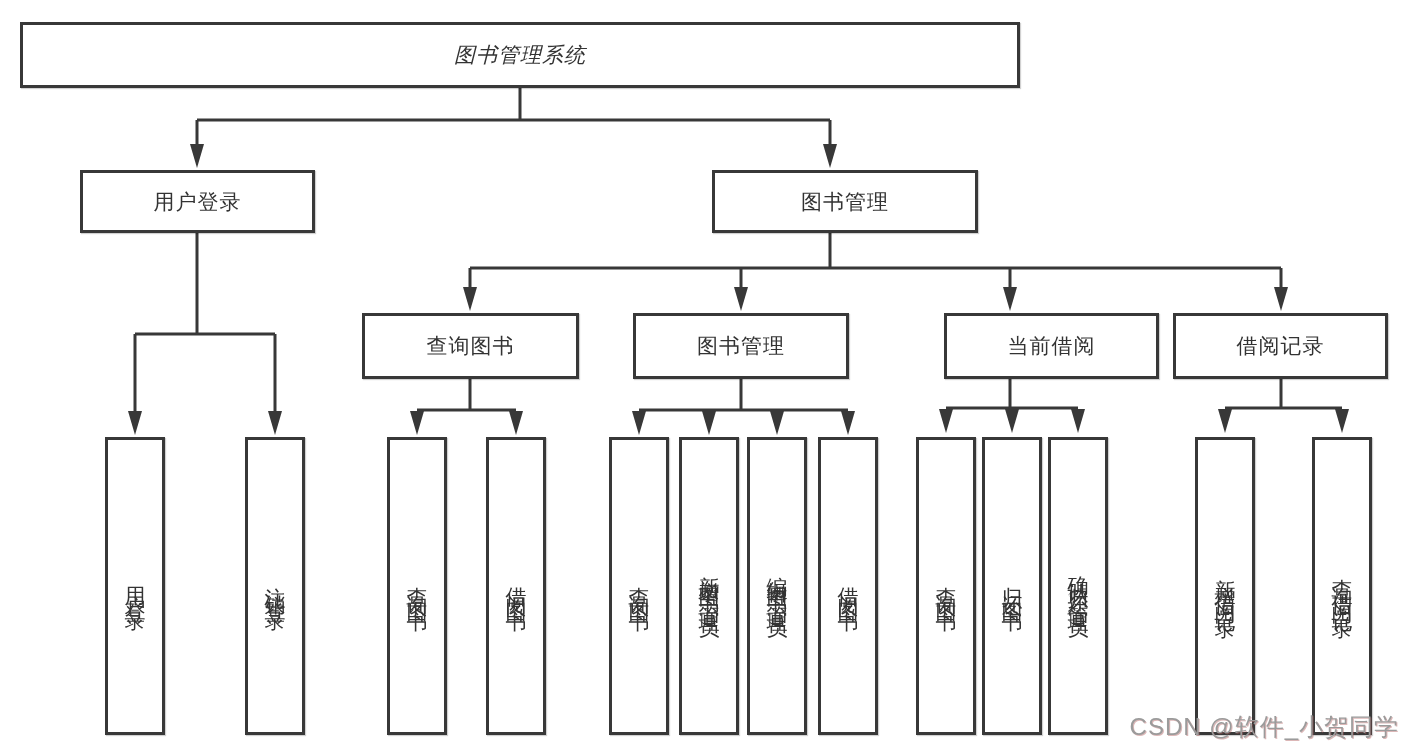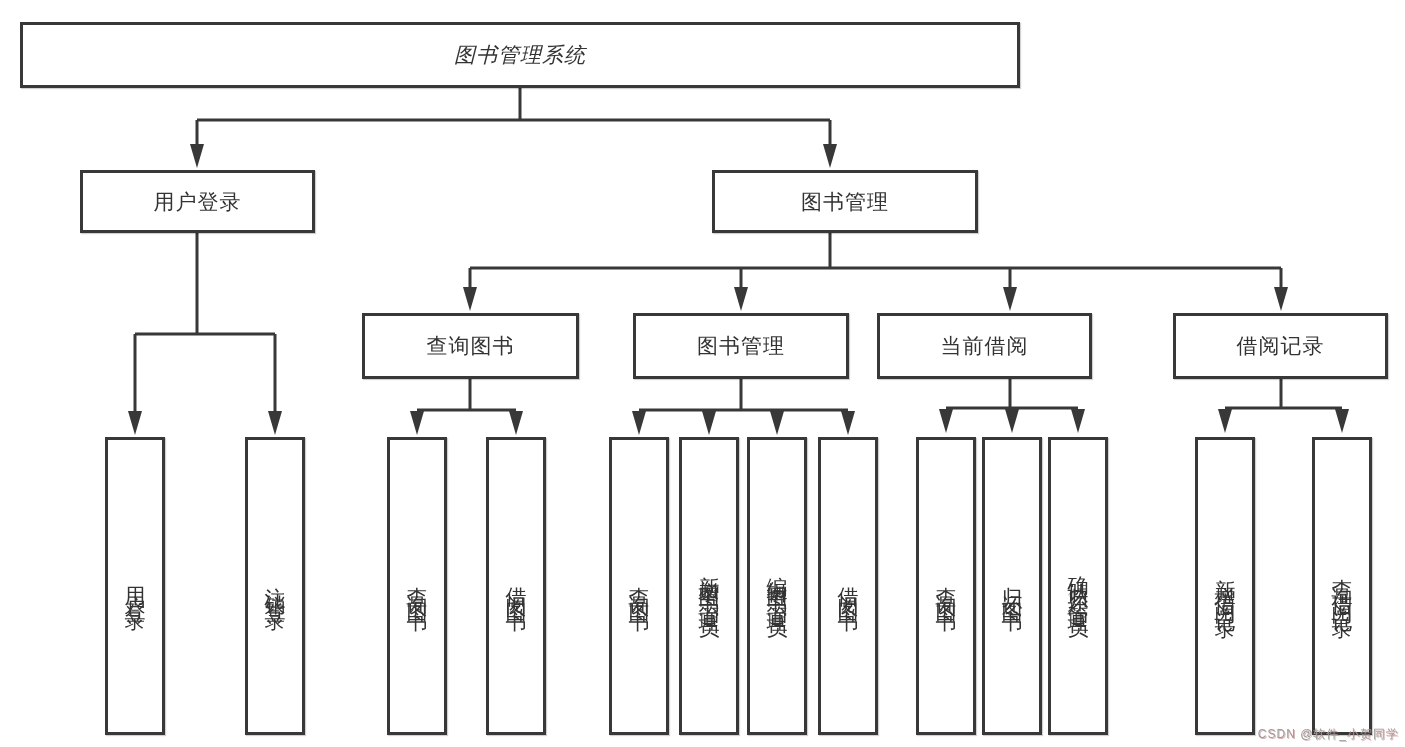--- a/index.html
+++ b/index.html
@@ -51,21 +51,21 @@
     text-orientation: mixed;
     font-size: 21px;
     letter-spacing: 8px;
     color: #333333;
     white-space: nowrap;
   }
   .watermark {
     position: absolute;
     right: 6px;
     bottom: 4px;
-    font-size: 12px;
+    font-size: 24px;
     color: #9b9b9b;
     letter-spacing: 1px;
     text-shadow: 1px 1px 0 rgba(178, 95, 95, 0.45);
     white-space: nowrap;
   }
 </style>
 </head>
 <body>
 
 <div class="canvas">
@@ -117,21 +117,21 @@
     </g>
   </svg>
 
   <div class="node" style="left:20px; top:22px; width:1000px; height:66px;font-style:italic;">图书管理系统</div>
 
   <div class="node" style="left:80px; top:170px; width:235px; height:63px;">用户登录</div>
   <div class="node" style="left:712px; top:170px; width:266px; height:63px;">图书管理</div>
 
   <div class="node" style="left:362px; top:313px; width:217px; height:66px;">查询图书</div>
   <div class="node" style="left:633px; top:313px; width:216px; height:66px;">图书管理</div>
-  <div class="node" style="left:877px; top:313px; width:215px; height:66px;">当前借阅</div>
+  <div class="node" style="left:944px; top:313px; width:215px; height:66px;">当前借阅</div>
   <div class="node" style="left:1173px; top:313px; width:215px; height:66px;">借阅记录</div>
 
   <div class="node-v" style="left:105px; top:437px; width:60px; height:298px;">
     <span>用户登录</span>
   </div>
   <div class="node-v" style="left:245px; top:437px; width:60px; height:298px;">
     <span>注销登录</span>
   </div>
 
   <div class="node-v" style="left:387px; top:437px; width:60px; height:298px;">

